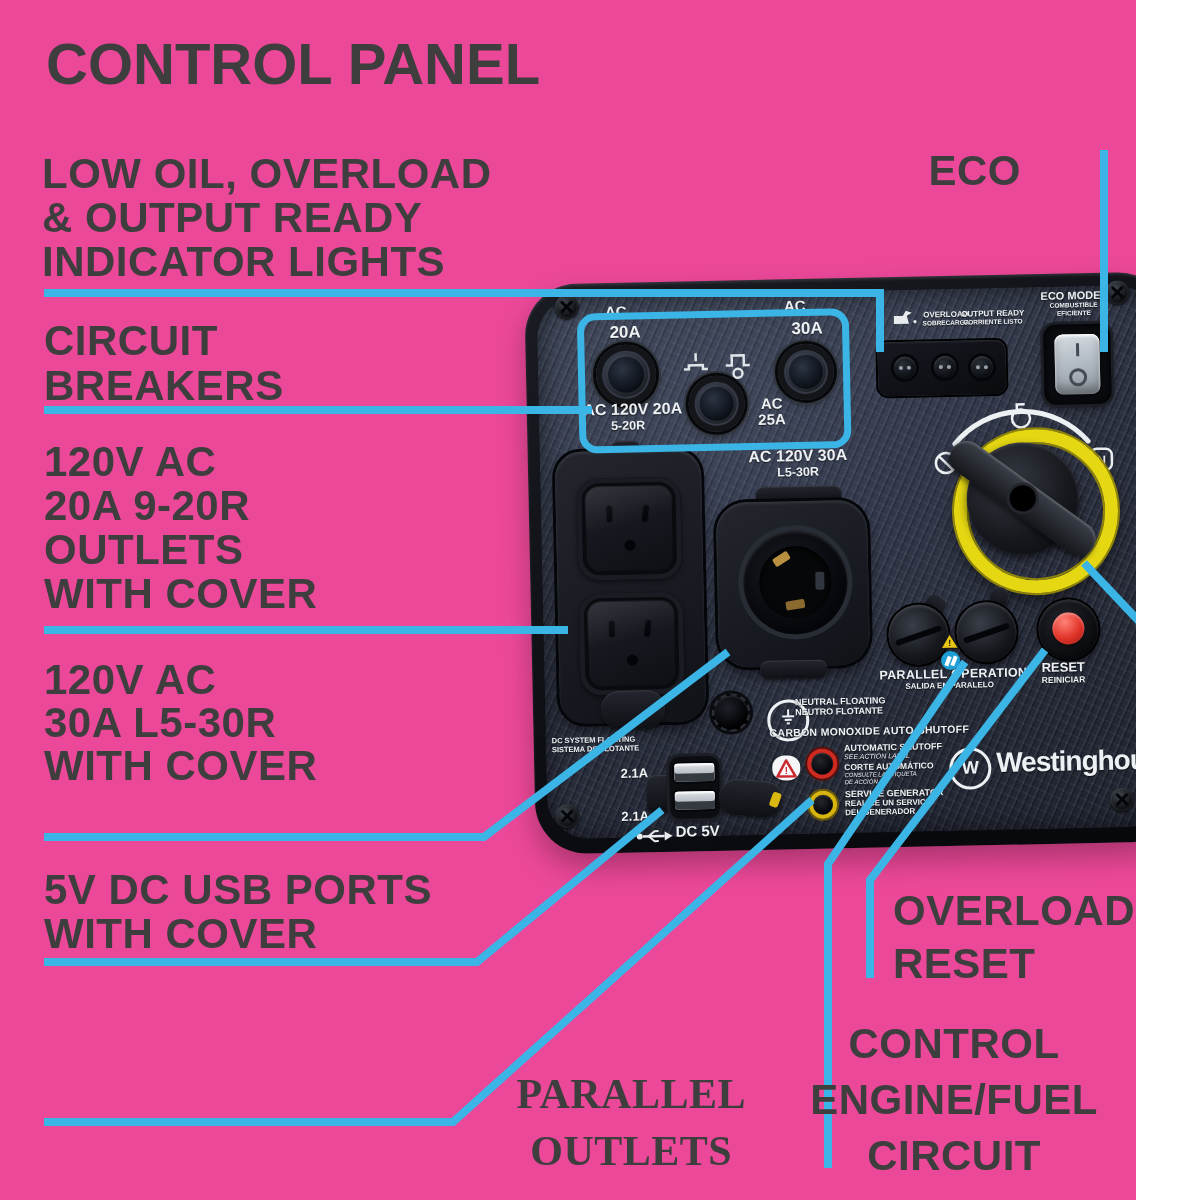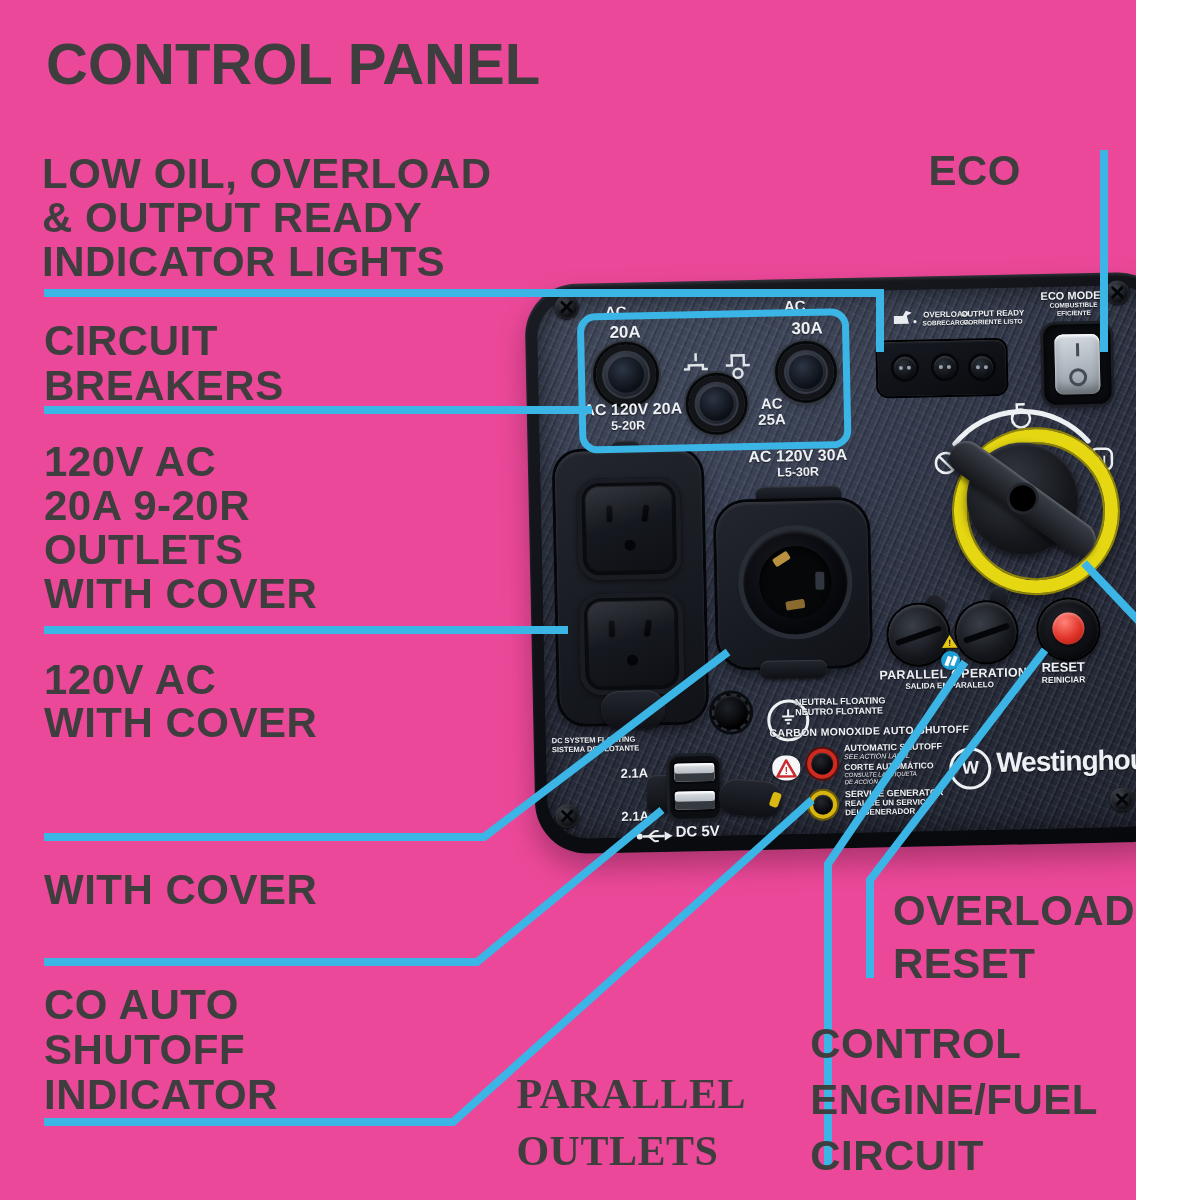--- a/index.html
+++ b/index.html
@@ -2,21 +2,21 @@
 <html style="--accent: #3ab5e6; --ink: #3e3e3e;"><head>
 <meta charset="utf-8">
 <style>
   :root{ --accent:#3ab5e6; --ink:#3e3e3e; }
   html,body{margin:0;padding:0;background:#fff;}
   #stage{position:relative;width:1136px;height:1200px;background:#ec4899;overflow:hidden;
          font-family:"Liberation Sans",sans-serif;}
   
   .lbl{position:absolute;font-weight:bold;color:var(--ink);font-size:42px;line-height:44px;
        letter-spacing:.5px;white-space:nowrap;z-index:7;}
-  .lbl.r{text-align:left;}
+  .lbl.r{text-align:center;}
   #title{position:absolute;left:46px;top:30px;font-weight:bold;color:var(--ink);
          font-size:58px;letter-spacing:0;z-index:7;white-space:nowrap;}
   
   #lines{position:absolute;left:0;top:0;z-index:6;pointer-events:none;}
   .cline{stroke:var(--accent);stroke-width:8;fill:none;stroke-linejoin:miter;stroke-linecap:butt;}
   
   #panel{position:absolute;left:530px;top:278px;width:645px;height:570px;z-index:1;
          transform:rotate(-1.2deg);transform-origin:50% 50%;}
   #shell{position:absolute;inset:0;border-radius:52px;background:linear-gradient(155deg,#1a1c23,#0c0d12 60%,#07080b);
          box-shadow:0 14px 28px rgba(0,0,0,.28), inset 0 2px 3px rgba(255,255,255,.12);}
@@ -134,32 +134,29 @@
 
   <div class="lbl" style="left:44px;top:440px;">
     <div>120V AC</div>
     <div>20A 9-20R</div>
     <div>OUTLETS</div>
     <div>WITH COVER</div>
   </div>
 
   <div class="lbl" style="left:44px;top:658px;line-height:43px;">
     <div>120V AC</div>
+    <div>30A L5-30R</div>
     <div>WITH COVER</div>
   </div>
 
   <div class="lbl" style="left:44px;top:868px;">
+    <div>5V DC USB PORTS</div>
     <div>WITH COVER</div>
   </div>
 
-  <div class="lbl" style="left:44px;top:982px;line-height:45px;">
-    <div>CO AUTO</div>
-    <div>SHUTOFF</div>
-    <div>INDICATOR</div>
-  </div>
 
   <div class="lbl r" style="right:115px;top:148px;line-height:45px;">
     <div>ECO</div>
   </div>
 
   <div class="lbl" style="left:893px;top:884px;line-height:53px;">
     <div>OVERLOAD</div>
     <div>RESET</div>
   </div>
 

